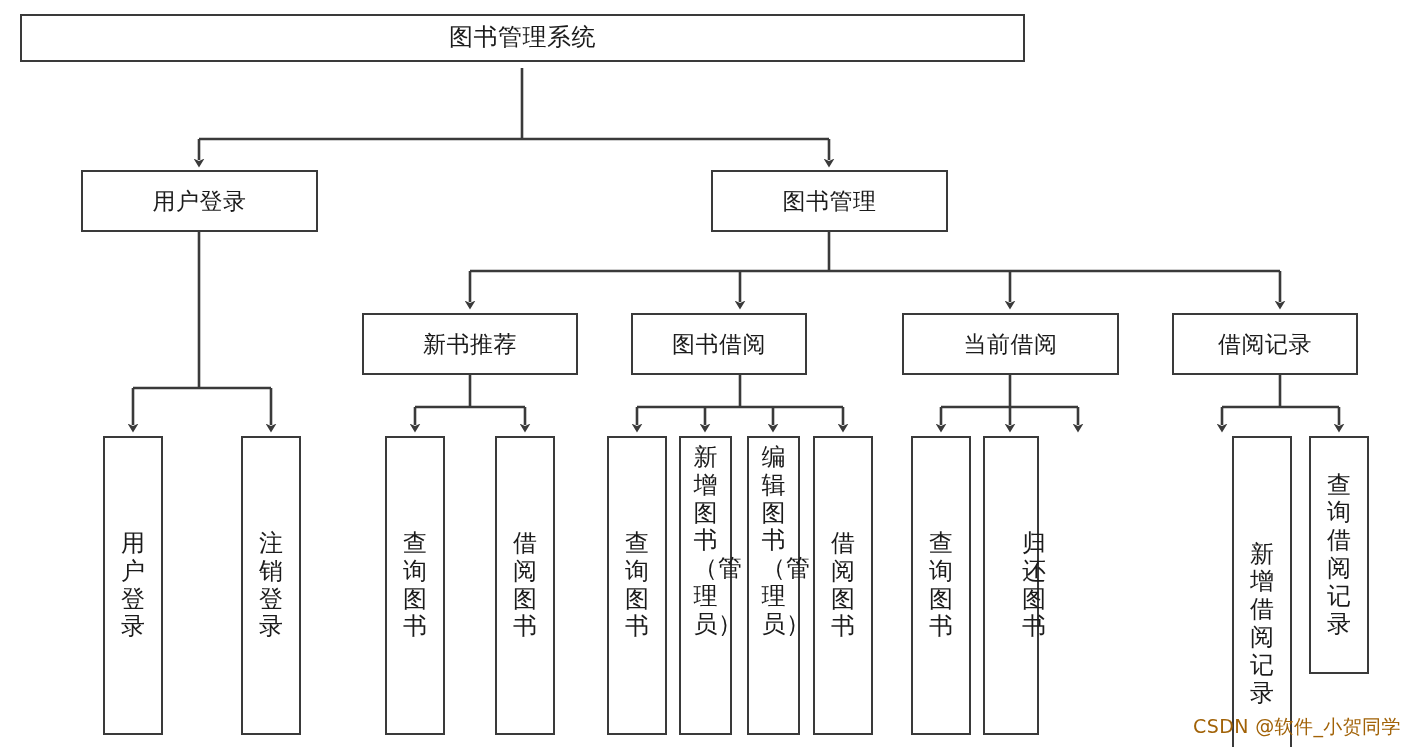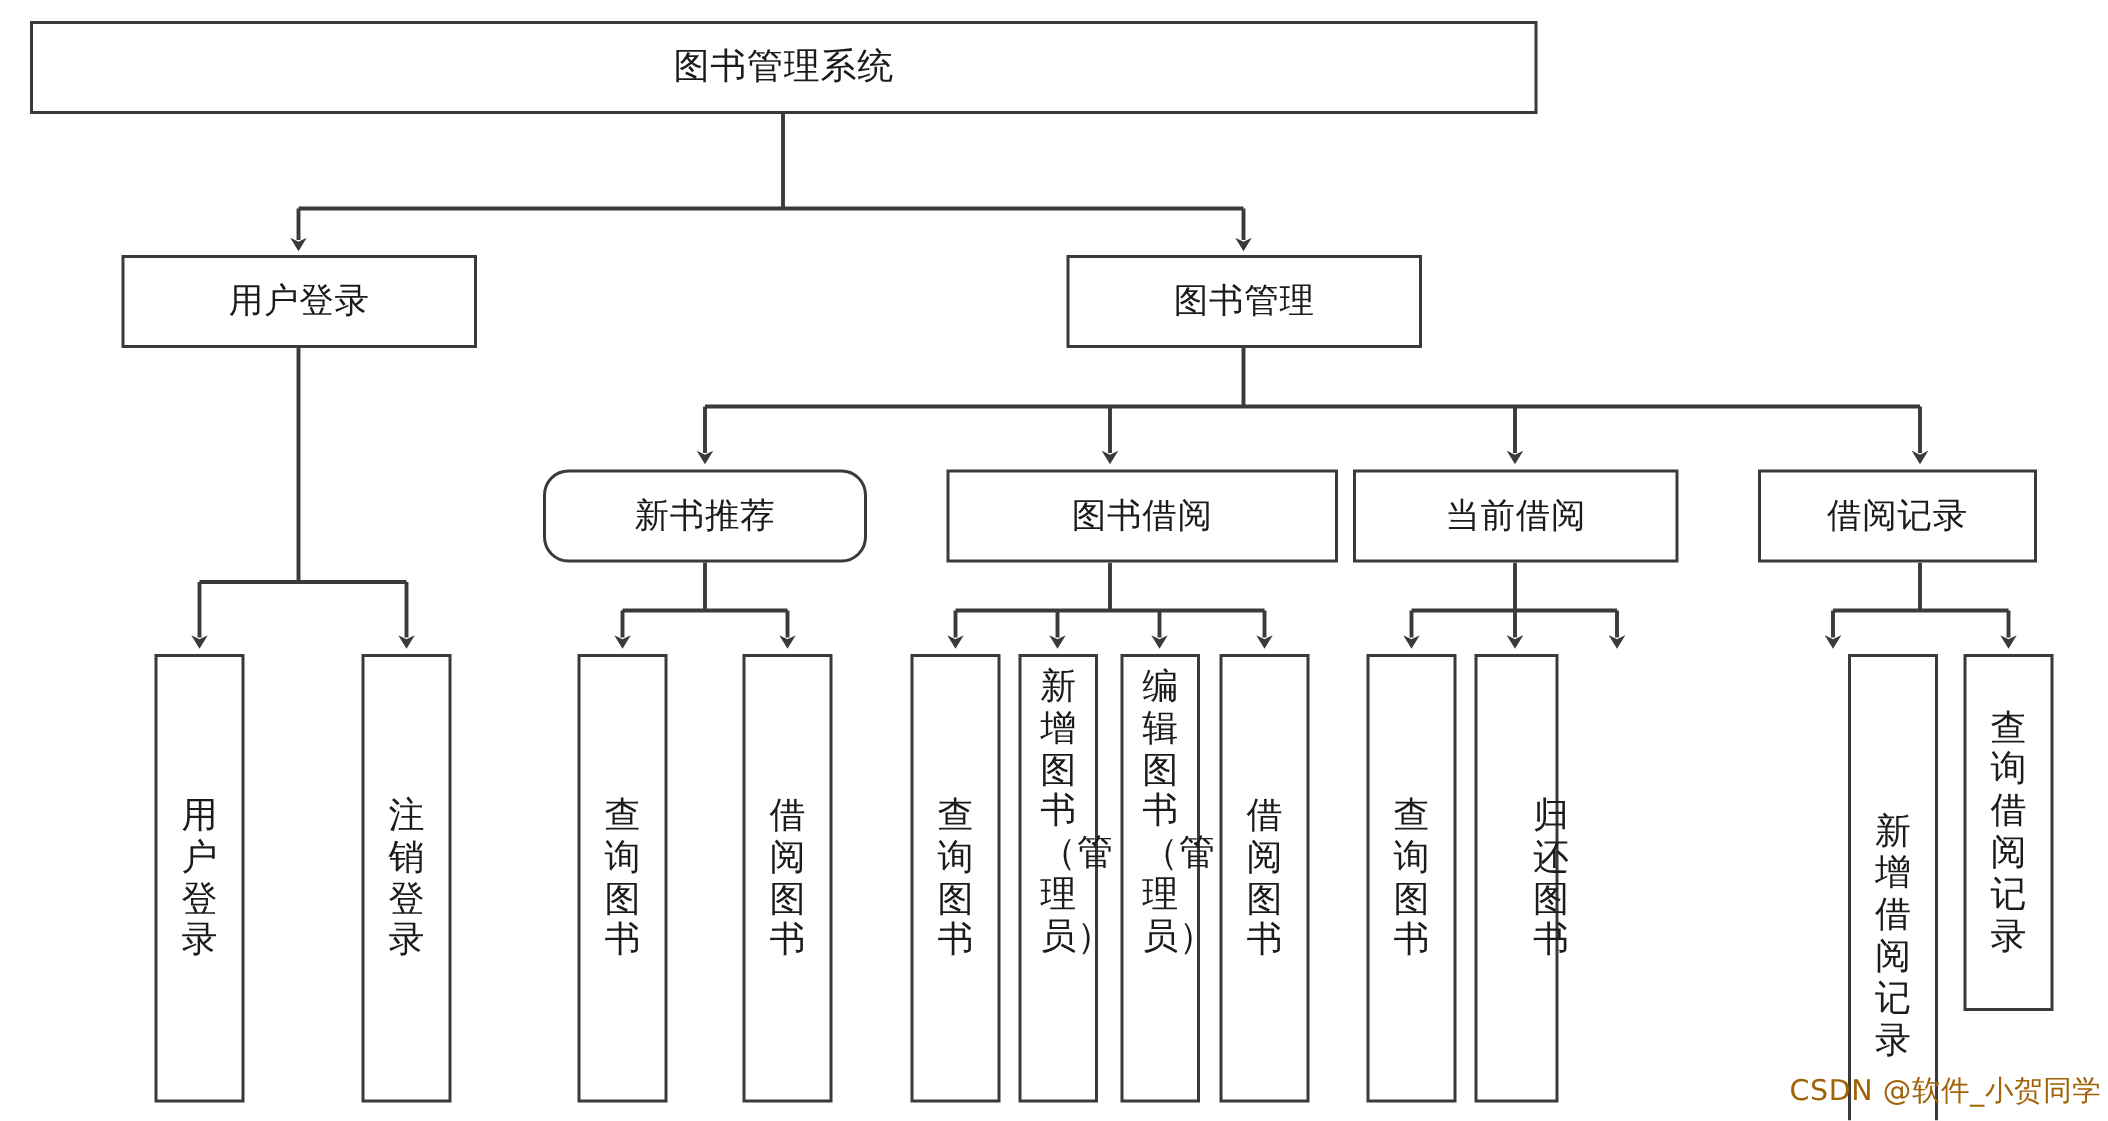--- a/index.html
+++ b/index.html
@@ -127,35 +127,35 @@
       <path d="M1010,407 L1010,425" marker-end="url(#arrow)"></path>
       <path d="M1078,407 L1078,425" marker-end="url(#arrow)"></path>
 
       <path d="M1280,375 L1280,407"></path>
       <path d="M1222,407 L1339,407"></path>
       <path d="M1222,407 L1222,425" marker-end="url(#arrow)"></path>
       <path d="M1339,407 L1339,425" marker-end="url(#arrow)"></path>
     </g>
   </svg>
 
-  <div class="node horiz root" style="left:20px; top:14px; width:1005px; height:62px;">
+  <div class="node horiz root" style="left:20px; top:14px; width:1005px; height:48px;">
     <span class="nlabel">图书管理系统</span>
   </div>
 
   <div class="node horiz" style="left:81px; top:170px; width:237px; height:62px;">
     <span class="nlabel">用户登录</span>
   </div>
   <div class="node horiz" style="left:711px; top:170px; width:237px; height:62px;">
     <span class="nlabel">图书管理</span>
   </div>
 
-  <div class="node horiz" style="left:362px; top:313px; width:216px; height:62px;border-radius:17px;">
+  <div class="node horiz" style="left:362px; top:313px; width:216px; height:62px;">
     <span class="nlabel">新书推荐</span>
   </div>
-  <div class="node horiz" style="left:631px; top:313px; width:261px; height:62px;">
+  <div class="node horiz" style="left:631px; top:313px; width:176px; height:62px;">
     <span class="nlabel">图书借阅</span>
   </div>
   <div class="node horiz" style="left:902px; top:313px; width:217px; height:62px;">
     <span class="nlabel">当前借阅</span>
   </div>
   <div class="node horiz" style="left:1172px; top:313px; width:186px; height:62px;">
     <span class="nlabel">借阅记录</span>
   </div>
 
   <div class="node vert" style="left:103px; top:436px; width:60px; height:299px;">

